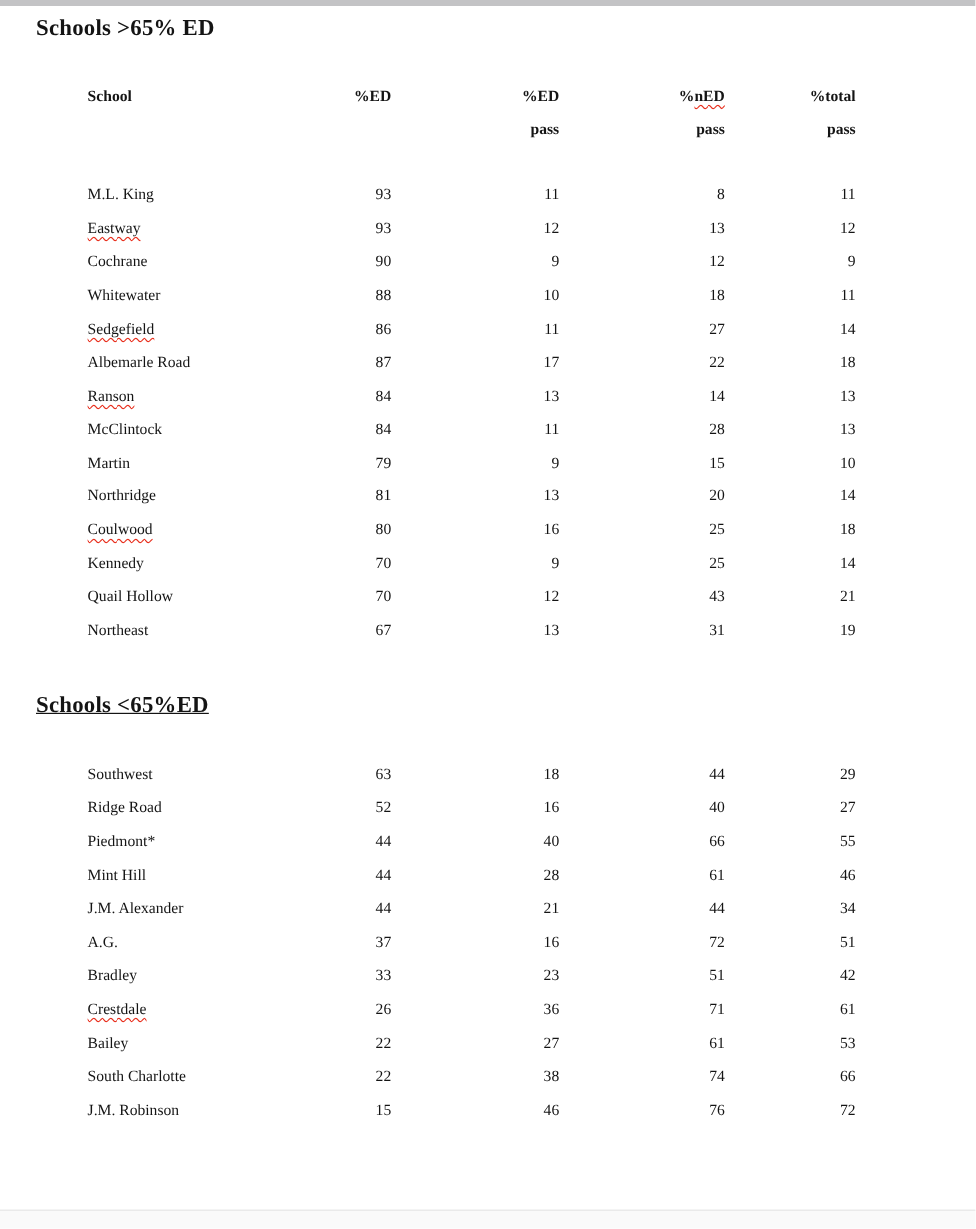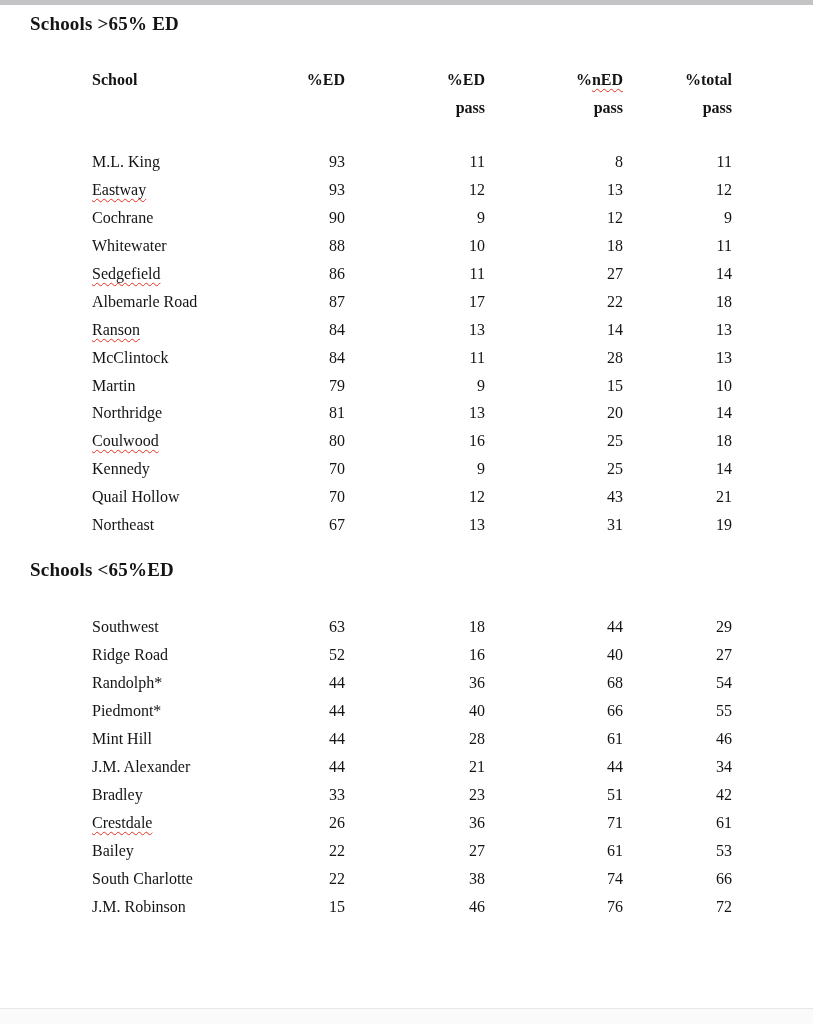--- a/index.html
+++ b/index.html
@@ -17,25 +17,25 @@
   }
   .content {
     position: absolute; top: 5px; left: 0;
     width: 100%; padding-left: 30px;
   }
   .section-heading {
     font-size: 19px; line-height: 22px; font-weight: bold;
     letter-spacing: 0.2px;
   }
   .heading-1 { margin-top: 8px; }
-  .heading-2 { margin-top: 20px; }
+  .heading-2 { margin-top: 38px; text-decoration: underline; }
   table.schools {
     border-collapse: collapse; table-layout: fixed;
-    margin-left: 62px; width: 640px;
-    font-size: 16px;
+    margin-left: 43px; width: 640px;
+    font-size: 13px;
   }
   table.t1 { margin-top: 31px; }
   table.t2 { margin-top: 32px; }
   col.c-name  { width: 193px; }
   col.c-ed    { width: 60px;  }
   col.c-edp   { width: 140px; }
   col.c-nedp  { width: 138px; }
   col.c-tot   { width: 109px; }
   th, td { padding: 0; font-weight: normal; }
   thead th {
@@ -221,46 +221,46 @@
             <td class="num">29</td>
           </tr>
           <tr>
             <td class="name"><span>Ridge Road</span></td>
             <td class="num">52</td>
             <td class="num">16</td>
             <td class="num">40</td>
             <td class="num">27</td>
           </tr>
           <tr>
-            <td class="name"><span>Randolph*</span></td>
-            <td class="num">44</td>
-            <td class="num">36</td>
-            <td class="num">68</td>
-            <td class="num">54</td>
-          </tr>
-          <tr>
             <td class="name"><span>Piedmont*</span></td>
             <td class="num">44</td>
             <td class="num">40</td>
             <td class="num">66</td>
             <td class="num">55</td>
           </tr>
           <tr>
             <td class="name"><span>Mint Hill</span></td>
             <td class="num">44</td>
             <td class="num">28</td>
             <td class="num">61</td>
             <td class="num">46</td>
           </tr>
           <tr>
             <td class="name"><span>J.M. Alexander</span></td>
             <td class="num">44</td>
             <td class="num">21</td>
             <td class="num">44</td>
             <td class="num">34</td>
+          </tr>
+          <tr>
+            <td class="name"><span>A.G.</span></td>
+            <td class="num">37</td>
+            <td class="num">16</td>
+            <td class="num">72</td>
+            <td class="num">51</td>
           </tr>
           <tr>
             <td class="name"><span>Bradley</span></td>
             <td class="num">33</td>
             <td class="num">23</td>
             <td class="num">51</td>
             <td class="num">42</td>
           </tr>
           <tr>
             <td class="name"><span class="squiggle">Crestdale</span></td>

